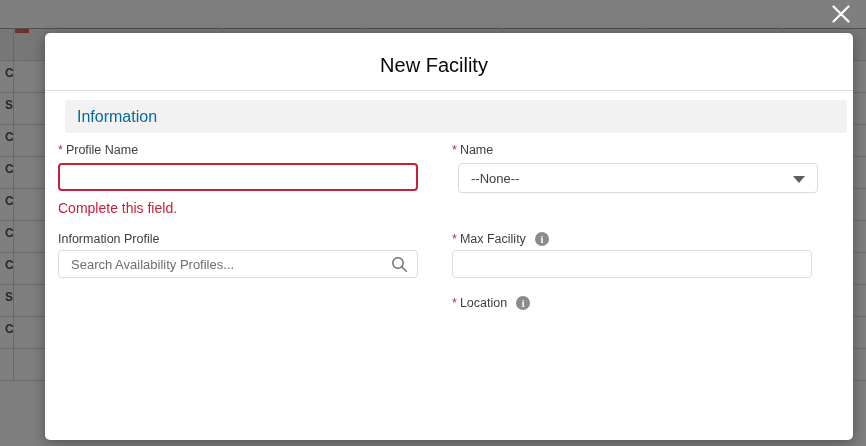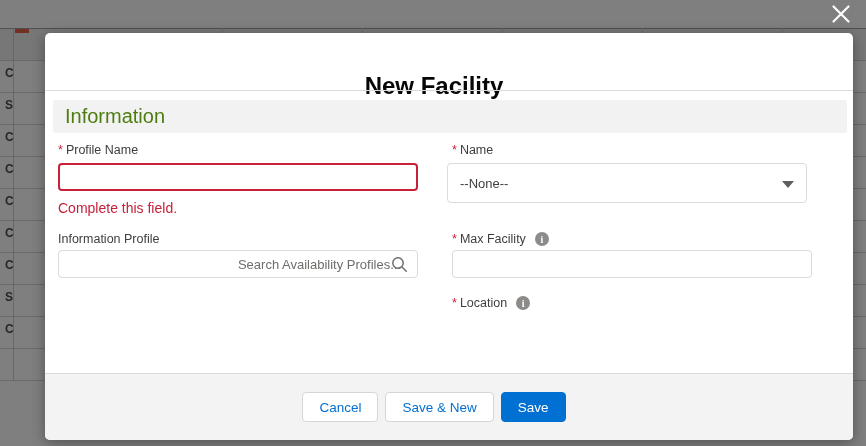--- a/index.html
+++ b/index.html
@@ -29,26 +29,26 @@
     position:absolute;top:0;left:826px;width:30px;height:28px;
     background:transparent;border:none;cursor:pointer;padding:2px;
   }
   
   .modal{
     position:absolute;left:45px;top:33px;width:808px;height:407px;
     background:#fff;border-radius:5px;box-shadow:0 3px 14px rgba(0,0,0,0.35);
   }
   .modal-title{
     position:absolute;top:21px;left:0;right:30px;text-align:center;
-    font-size:24px;color:#080707;font-weight:700;margin-top:18px;
+    font-size:20px;color:#080707;font-weight:400;
   }
   .header-divider{position:absolute;top:57px;left:0;right:0;height:1px;background:#dddbda;}
   .section-bar{
-    position:absolute;top:67px;left:8px;right:6px;height:33px;
-    background:#f3f2f2;border-radius:3px;font-size:20px;color:#4d7c0f;
+    position:absolute;top:67px;left:20px;right:6px;height:33px;
+    background:#f3f2f2;border-radius:3px;font-size:16px;color:#0369a1;
     line-height:33px;padding-left:12px;
   }
   
   .lbl{
     position:absolute;display:flex;align-items:center;gap:3px;
     font-size:12.5px;color:var(--label);height:14px;
   }
   .req{color:var(--red);}
   .info-icon{
     display:inline-flex;width:14px;height:14px;border-radius:50%;
@@ -56,21 +56,21 @@
     align-items:center;justify-content:center;margin-left:6px;cursor:pointer;
     font-family:"Liberation Serif",serif;
   }
   .input-wrap{position:absolute;width:360px;height:28px;}
   .text-input{
     width:100%;height:100%;border:1px solid var(--border);border-radius:4px;
     padding:0 12px;font-size:13px;color:#080707;outline:none;
     font-family:"Liberation Sans",sans-serif;background:#fff;
   }
   .text-input.error-border{border:2px solid var(--red);}
-  .text-input.has-icon{padding-right:16px;text-align:right;}
+  .text-input.has-icon{padding-right:16px;}
   .text-input::placeholder{color:var(--ph);opacity:1;}
   .search-icon{position:absolute;right:10px;top:6px;pointer-events:none;}
   .error-msg{position:absolute;font-size:14px;color:var(--red);}
   .select-box{
     position:absolute;width:360px;height:28px;border:1px solid var(--border);
     border-radius:4px;display:flex;align-items:center;justify-content:space-between;
     padding:0 12px;font-size:13px;color:var(--label);cursor:pointer;background:#fff;
   }
   
   .footer{
@@ -144,21 +144,21 @@
   </div>
   <div class="input-wrap" style="left:13px;top:130px">
     <input class="text-input error-border" type="text" value="" style="">
   </div>
   <div class="error-msg" style="left:13px;top:167px">Complete this field.</div>
 
   <div class="lbl" style="left:407px;top:110px">
     <span class="req">*</span>
     <span>Name</span>
   </div>
-  <div class="select-box" style="left:402px;top:130px;height:40px">
+  <div class="select-box" style="left:413px;top:130px;height:30px">
     <span>--None--</span>
     <span>
       <svg width="12" height="7" viewBox="0 0 12 7">
           <polygon points="0,0 12,0 6,7" fill="#5f5e5c"></polygon>
         </svg>
     </span>
   </div>
 
   <div class="lbl" style="left:13px;top:199px">
     <span>Information Profile</span>
@@ -181,19 +181,14 @@
   <div class="input-wrap" style="left:407px;top:217px">
     <input class="text-input" type="text" value="" style="">
   </div>
 
   <div class="lbl" style="left:407px;top:263px">
     <span class="req">*</span>
     <span>Location</span>
     <span class="info-icon">i</span>
   </div>
 
-  <div class="footer">
-    <button class="btn">Cancel</button>
-    <button class="btn">Save &amp; New</button>
-    <button class="btn btn-brand">Save</button>
-  </div>
 
 </div>
 
 </body></html>

